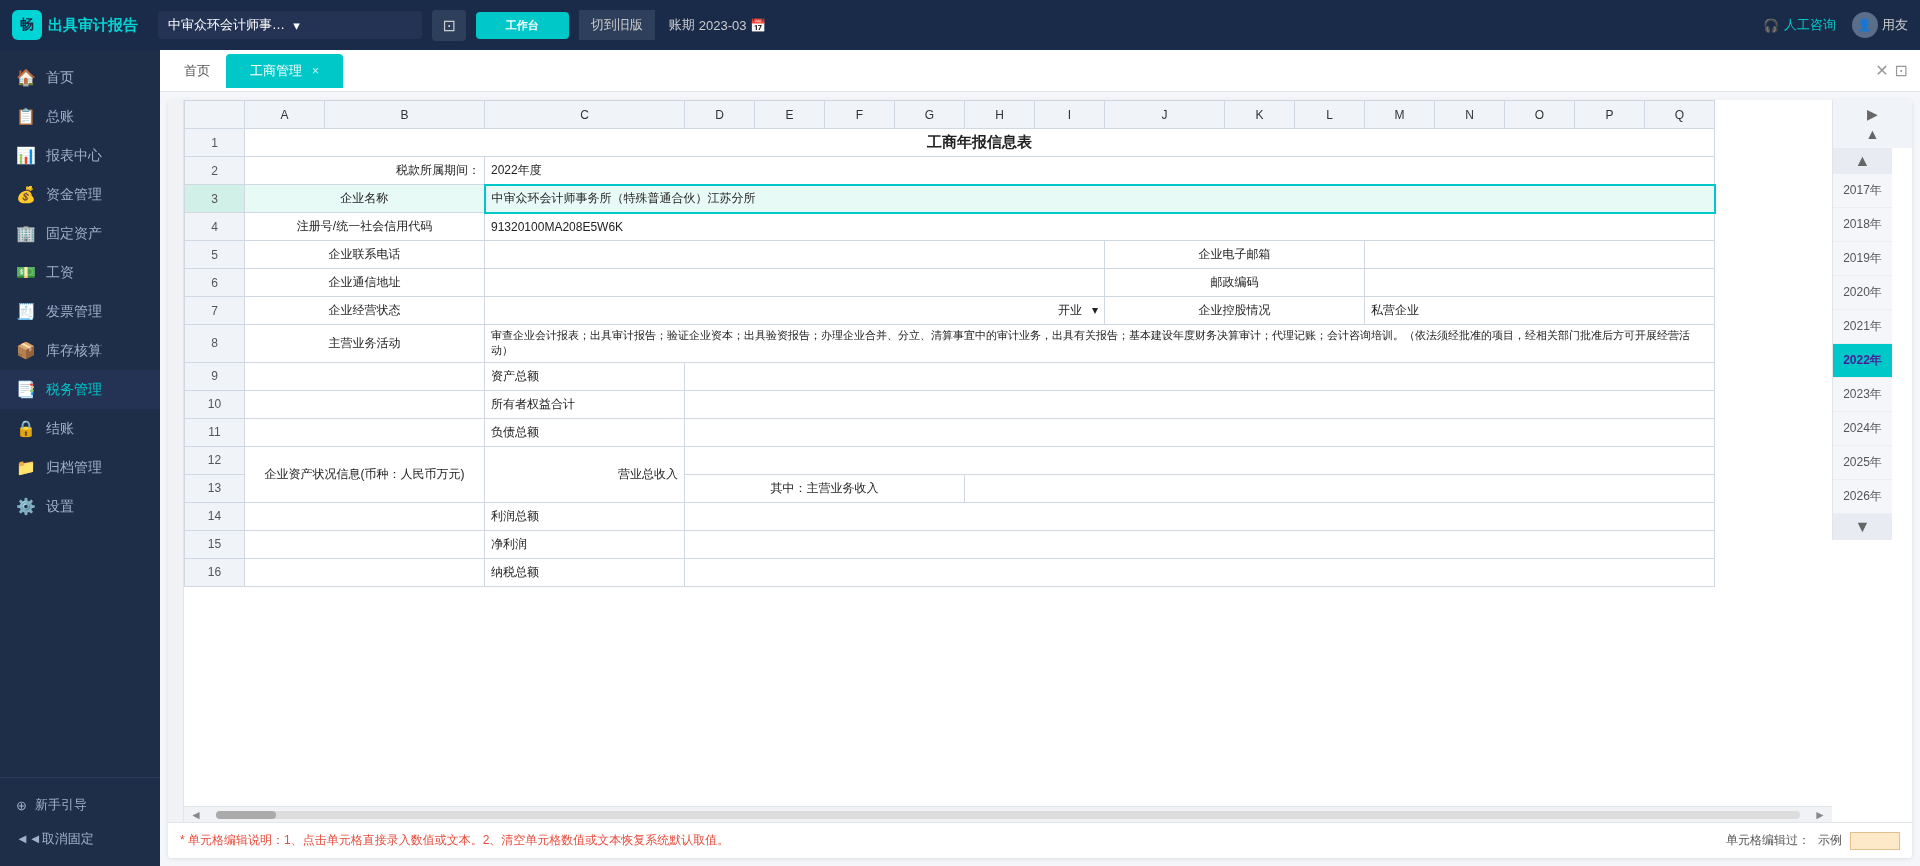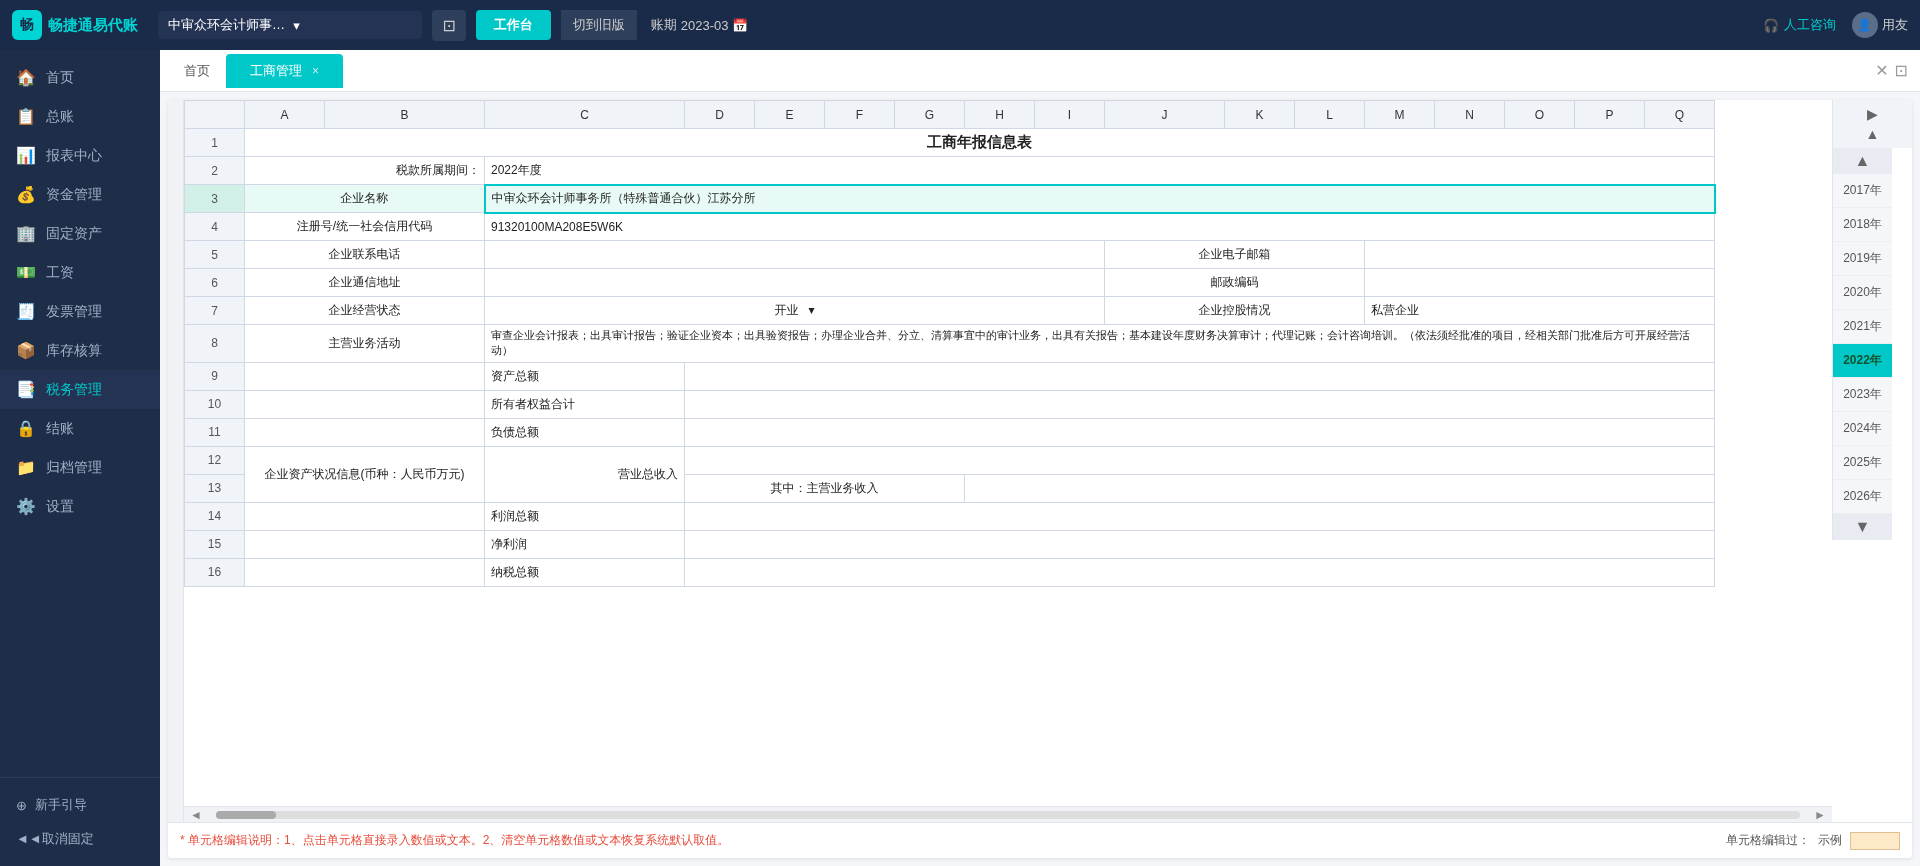--- a/index.html
+++ b/index.html
@@ -5,21 +5,21 @@
     * { box-sizing: border-box; margin: 0; padding: 0; }
     body { font-family: 'Microsoft YaHei', Arial, sans-serif; font-size: 13px; background: #f0f2f5; display: flex; flex-direction: column; height: 866px; overflow: hidden; }
 
     
     .topbar { background: #1a2b4a; height: 50px; display: flex; align-items: center; padding: 0 12px; gap: 10px; flex-shrink: 0; }
     .topbar-logo { color: #00d4d4; font-size: 15px; font-weight: bold; display: flex; align-items: center; gap: 6px; margin-right: 10px; }
     .topbar-logo .logo-icon { width: 30px; height: 30px; background: #00d4d4; border-radius: 6px; display: flex; align-items: center; justify-content: center; color: #1a2b4a; font-size: 14px; font-weight: bold; }
     .company-selector { background: #243354; border: none; color: #fff; padding: 5px 10px; border-radius: 4px; display: flex; align-items: center; gap: 6px; cursor: pointer; font-size: 13px; max-width: 280px; }
     .company-selector span { flex: 1; overflow: hidden; text-overflow: ellipsis; white-space: nowrap; }
     .topbar-btn-icon { background: #2e3f5c; border: none; color: #ccc; padding: 6px 10px; border-radius: 4px; cursor: pointer; font-size: 16px; }
-    .topbar-workbench { background: #00c8c8; color: #fff; border: none; padding: 6px 18px; border-radius: 4px; cursor: pointer; font-size: 13px; font-weight: bold; }
+    .topbar-workbench { background: #00c8c8; color: #fff; border: none; padding: 6px 30px; border-radius: 4px; cursor: pointer; font-size: 11px; font-weight: bold; }
     .topbar-oldver { background: #2e3f5c; color: #ccc; border: none; padding: 6px 12px; border-radius: 0; cursor: pointer; font-size: 13px; }
     .topbar-period { color: #ccc; font-size: 13px; display: flex; align-items: center; gap: 4px; margin-left: 4px; }
     .topbar-right { margin-left: auto; display: flex; align-items: center; gap: 16px; color: #ccc; font-size: 13px; }
     .topbar-right .service { display: flex; align-items: center; gap: 4px; cursor: pointer; color: #00c8c8; }
     .topbar-right .user { display: flex; align-items: center; gap: 4px; cursor: pointer; }
     .user-avatar { width: 26px; height: 26px; border-radius: 50%; background: #5a6e8a; display: flex; align-items: center; justify-content: center; color: #fff; font-size: 12px; }
 
     
     .main-layout { display: flex; flex: 1; overflow: hidden; }
 
@@ -65,21 +65,21 @@
     table.sheet tr.highlight td { background: #e8faf5; }
     table.sheet tr.highlight td.row-num { background: #d0f0e8; }
     table.sheet td.label { text-align: center; }
     table.sheet td.merged-title { text-align: center; font-size: 15px; font-weight: bold; color: #222; }
     table.sheet td.green-border { border: 2px solid #00c8c8 !important; }
 
     
     .year-panel { width: 60px; background: #f5f6fa; border-left: 1px solid #e0e4eb; display: flex; flex-direction: column; align-items: center; overflow: hidden; flex-shrink: 0; }
     .year-panel .year-nav { width: 100%; text-align: center; padding: 4px 0; background: #e8ecf2; cursor: pointer; font-size: 16px; color: #666; }
     .year-panel .year-item { width: 100%; text-align: center; padding: 8px 4px; cursor: pointer; font-size: 12px; color: #555; border-bottom: 1px solid #eee; }
-    .year-panel .year-item.active { background: #00c8c8; color: #14532d; font-weight: bold; }
+    .year-panel .year-item.active { background: #00c8c8; color: #4c1d95; font-weight: bold; }
 
     
     .bottom-bar { height: 36px; background: #fff; border-top: 1px solid #e0e4eb; display: flex; align-items: center; padding: 0 12px; flex-shrink: 0; font-size: 12px; color: #e74c3c; gap: 6px; }
     .bottom-right { margin-left: auto; display: flex; align-items: center; gap: 8px; color: #555; }
     .cell-example { display: inline-block; width: 50px; height: 18px; background: #fde8c8; border: 1px solid #e0c090; }
 
     
     .h-scroll { height: 16px; background: #f0f2f5; border-top: 1px solid #e0e4eb; display: flex; align-items: center; }
     .h-scroll-track { flex: 1; height: 8px; background: #ddd; border-radius: 4px; margin: 0 8px; position: relative; }
     .h-scroll-thumb { width: 60px; height: 8px; background: #aaa; border-radius: 4px; position: absolute; left: 0; }
@@ -99,21 +99,21 @@
     .col-J { width: 120px; }
   </style>
 </head>
 <body>
 
 <div class="topbar">
   <div class="topbar-logo">
     <div class="logo-icon">
       <span>畅</span>
     </div>
-    <span>畅捷通易代账</span>
+    <span>出具审计报告</span>
   </div>
 
   <div class="company-selector">
     <span>中审众环会计师事务所（特殊普通合伙...</span>
     <span>▾</span>
   </div>
 
   <button class="topbar-btn-icon">⊡</button>
 
   <button class="topbar-workbench">工作台</button>
@@ -307,21 +307,21 @@
                   <td class="row-num">6</td>
                   <td colspan="2" class="label">企业通信地址</td>
                   <td colspan="7"></td>
                   <td colspan="3" class="label">邮政编码</td>
                   <td colspan="5"></td>
                 </tr>
 
                 <tr>
                   <td class="row-num">7</td>
                   <td colspan="2" class="label">企业经营状态</td>
-                  <td colspan="7" style="text-align:center;">
+                  <td colspan="7" style="text-align:right;">
                     开业 &nbsp;&nbsp;▾
                   </td>
                   <td colspan="3" class="label">企业控股情况</td>
                   <td colspan="5">私营企业</td>
                 </tr>
 
                 <tr>
                   <td class="row-num">8</td>
                   <td colspan="2" class="label">主营业务活动</td>
                   <td colspan="15" style="font-size:11px; white-space:normal; line-height:1.4; padding:3px 6px;">审查企业会计报表；出具审计报告；验证企业资本；出具验资报告；办理企业合并、分立、清算事宜中的审计业务，出具有关报告；基本建设年度财务决算审计；代理记账；会计咨询培训。（依法须经批准的项目，经相关部门批准后方可开展经营活动）</td>

